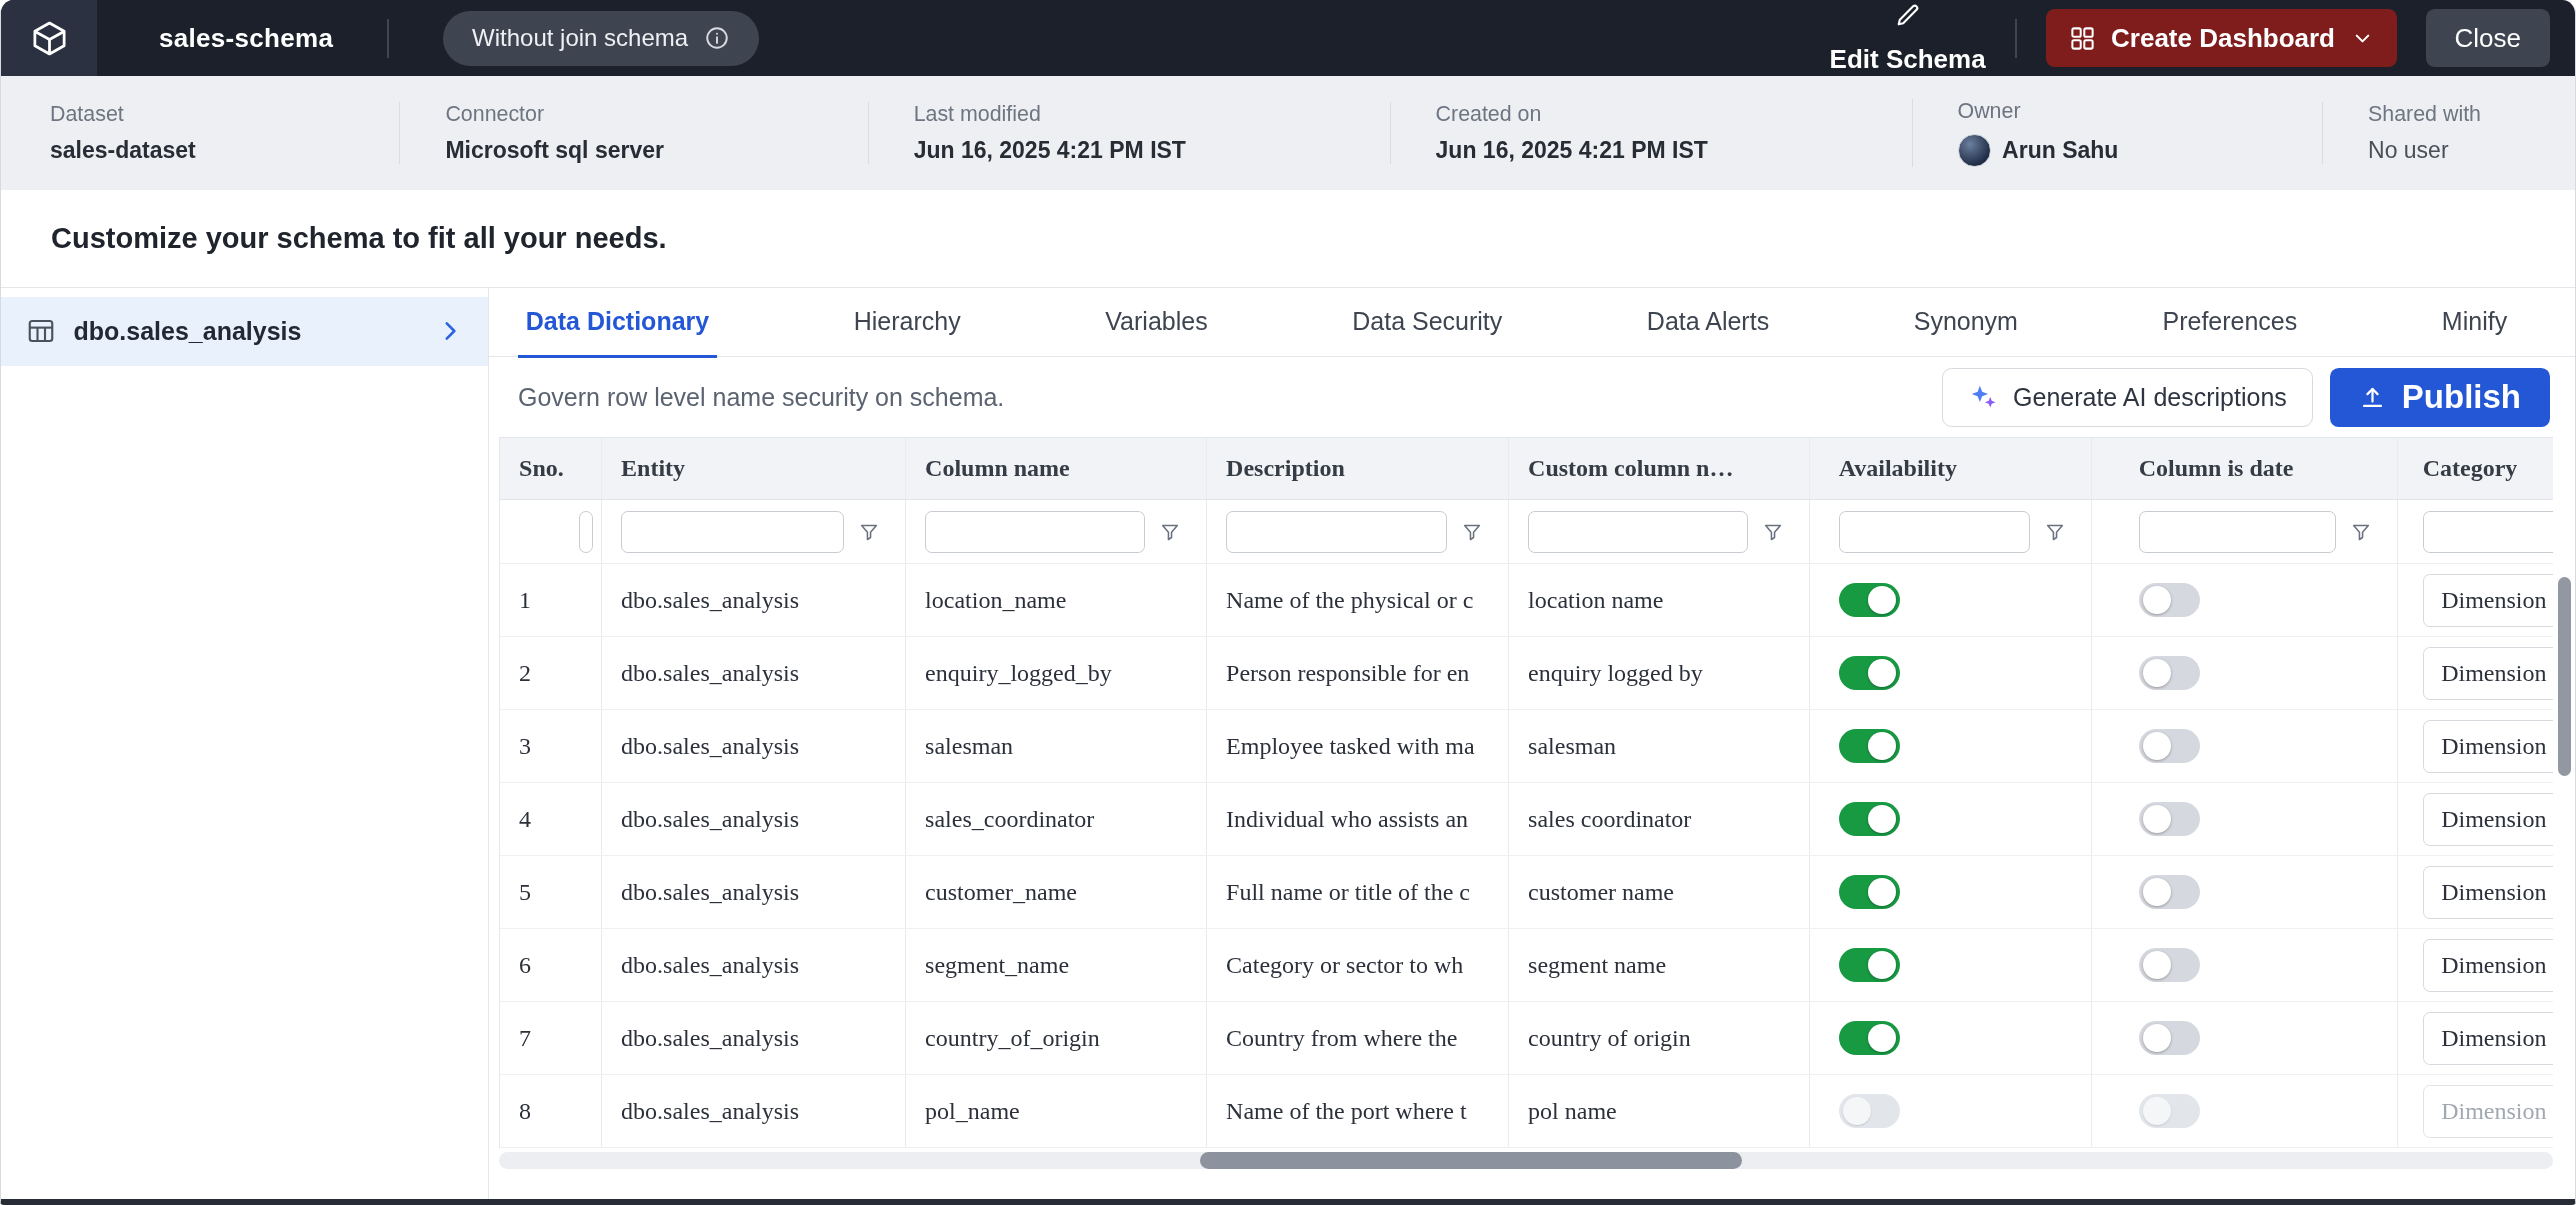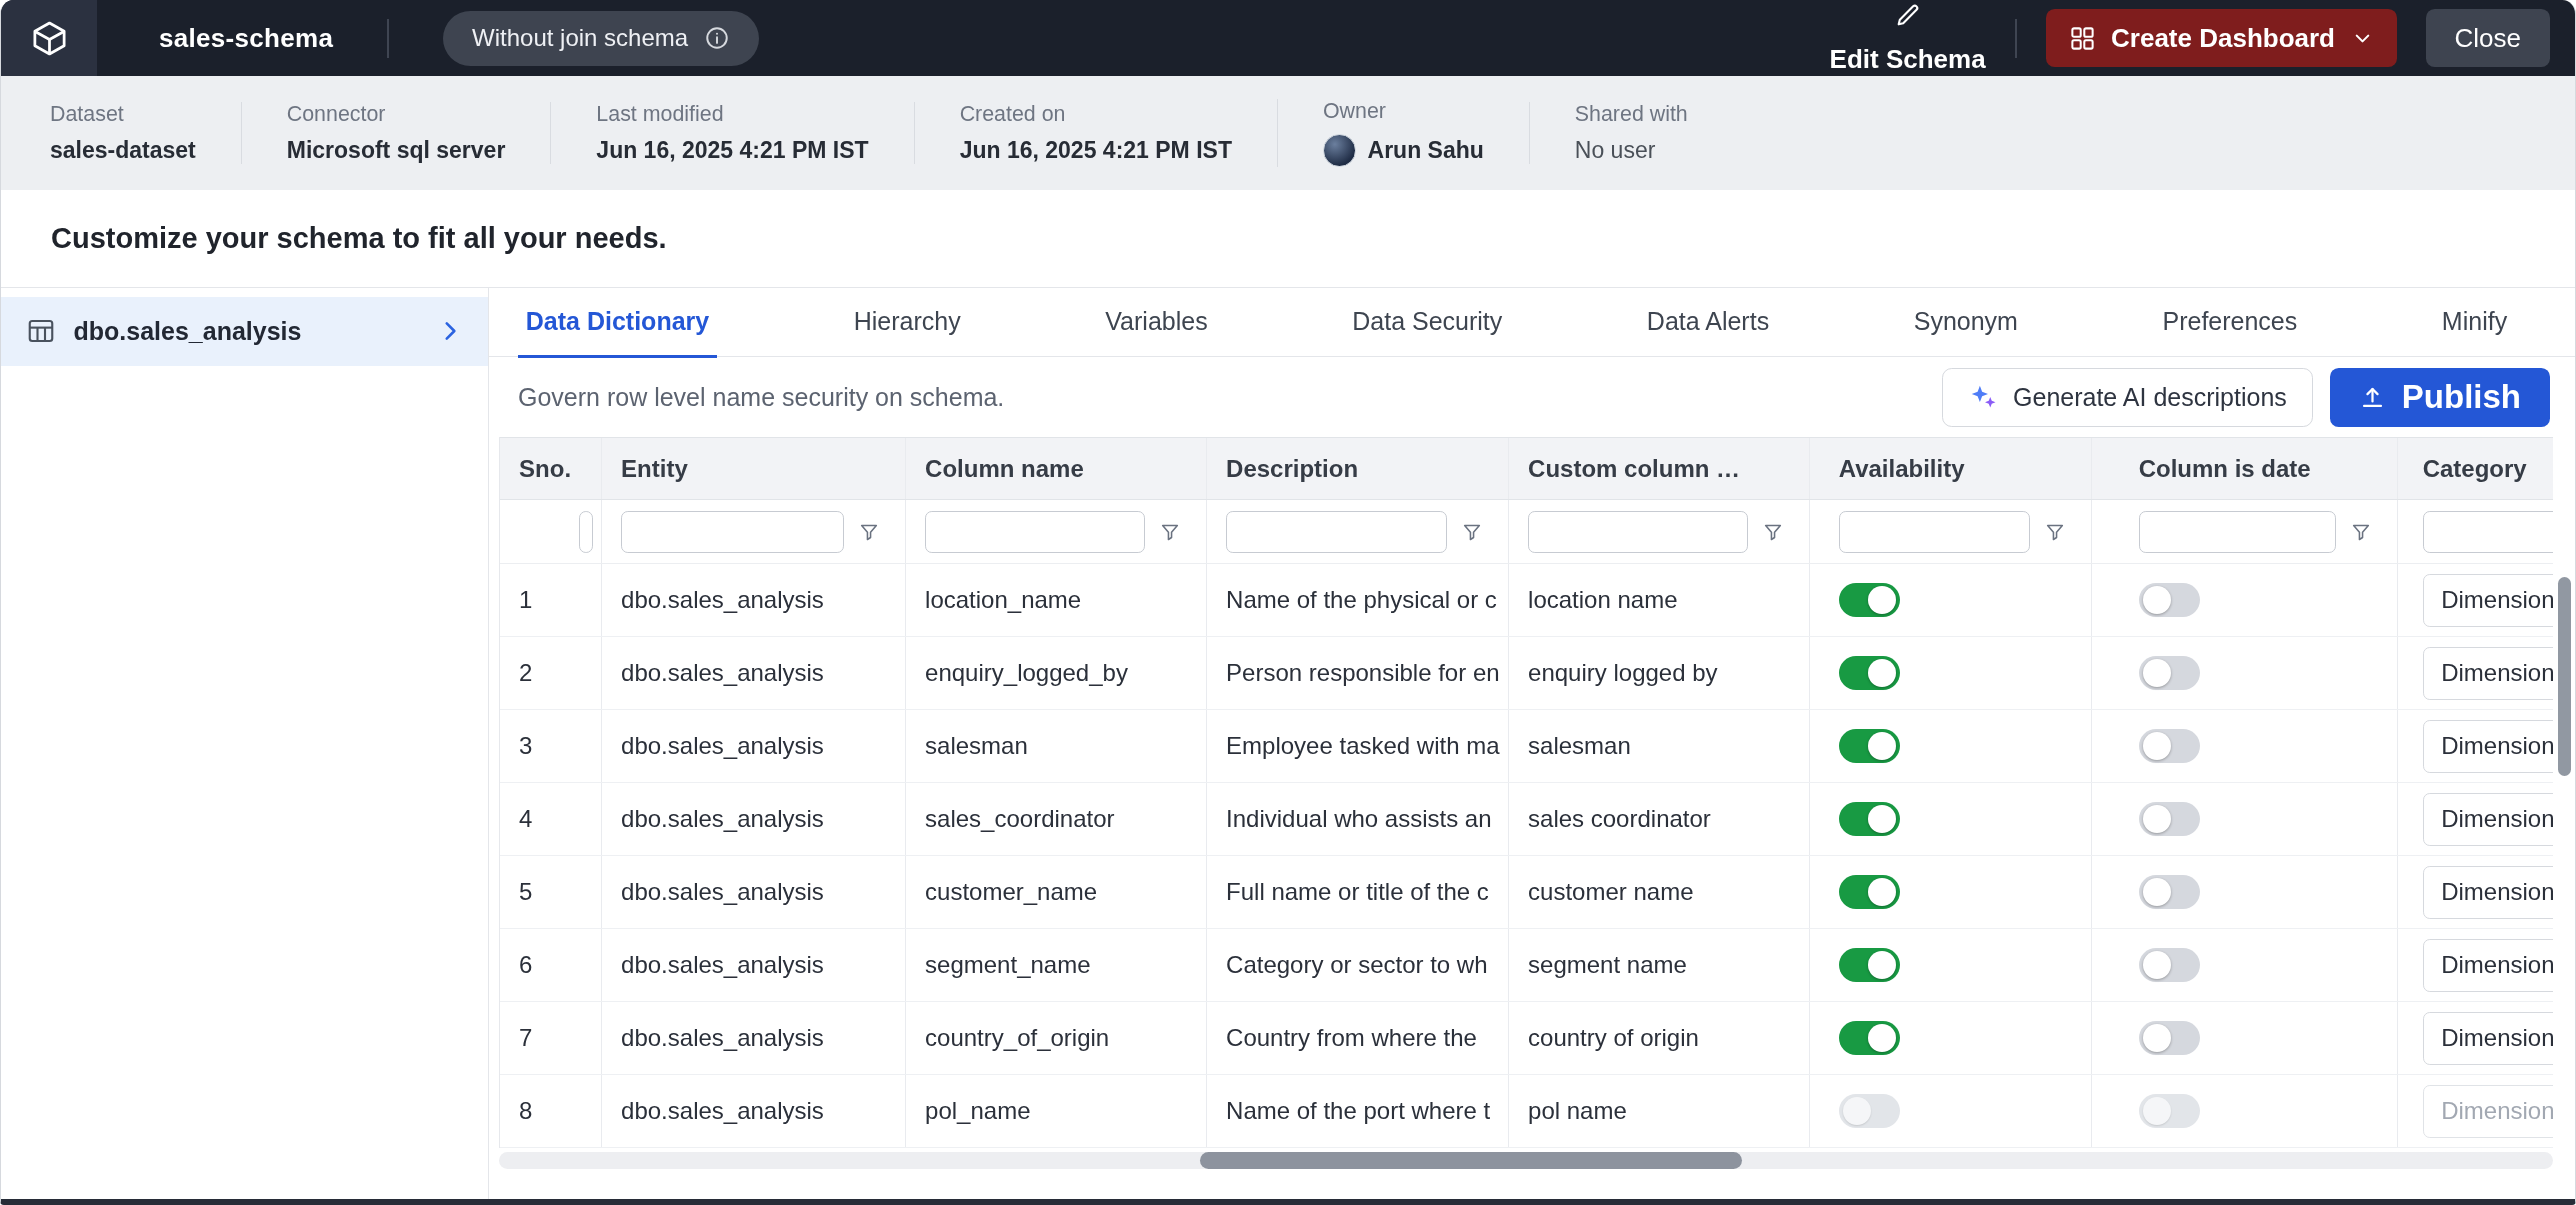--- a/index.html
+++ b/index.html
@@ -19,21 +19,21 @@
           display:inline-flex; align-items:center; gap:15.5px; padding:0 29px; font-family:inherit; cursor:pointer; }
   .top-right { margin-left:auto; display:flex; align-items:center; gap:29px; }
   .edit-btn { display:inline-flex; align-items:center; gap:15.5px; background:none; border:none; color:#fff;
               font-size:26px; font-weight:600; font-family:inherit; cursor:pointer;flex-direction:column; }
   .btn-create { height:58px; background:#7f1d1d; border:none; border-radius:8.7px; color:#fff; font-size:26px; font-weight:600;
                 display:inline-flex; align-items:center; gap:15.5px; padding:0 23px; font-family:inherit; cursor:pointer; }
   .btn-close { height:58px; background:#3e4450; border:none; border-radius:8.7px; color:#fff; font-size:26px; font-weight:500;
                padding:0 29px; font-family:inherit; cursor:pointer; }
 
   
-  .metabar { height:114px; flex:0 0 114px; background:#edeff2; display:flex; align-items:center; padding:0 49px; }
+  .metabar { height:114px; flex:0 0 114px; background:#edeff2; display:flex; align-items:center; padding:0 49px;justify-content:space-between; }
   .meta-item { display:flex; flex-direction:column; gap:9.7px; padding:0 45px; border-left:1.9px solid #d9dce1; }
   .meta-item:first-child { padding-left:0; border-left:none; }
   .meta-label { font-size:21.4px; color:#6e7582; }
   .meta-value { font-size:23px; font-weight:700; color:#272c35; display:flex; align-items:center; gap:11.6px; }
   .meta-value.muted { font-weight:400; color:#4a5058; }
   .avatar { width:33px; height:33px; border-radius:50%; flex:0 0 33px;
             background:radial-gradient(circle at 35% 30%, #6b7f9e, #1f2c45 72%); border:1.9px solid #ccd3dc; display:inline-block; }
 
   
   .headline { height:98px; flex:0 0 98px; background:#fff; border-bottom:1.9px solid #e4e6ea; display:flex; align-items:center; padding:0 50px; }
@@ -54,21 +54,21 @@
 
   .toolbar { height:80px; flex:0 0 80px; display:flex; align-items:center; padding:0 25px 0 29px; }
   .subtitle { font-size:25px; color:#5c6370; }
   .tool-actions { margin-left:auto; display:flex; gap:17.5px; align-items:center; }
   .btn-ai { height:59px; background:#fff; border:1.9px solid #d6d9de; border-radius:9.7px; font-size:25px; color:#2e3440;
             display:inline-flex; align-items:center; gap:15.5px; padding:0 25px; font-family:inherit; cursor:pointer; }
   .btn-publish { height:59px; background:#2457d6; border:none; border-radius:8.7px; color:#fff; font-size:33px; font-weight:600;
                  display:inline-flex; align-items:center; gap:15.5px; padding:0 29px; font-family:inherit; cursor:pointer; }
 
   
-  .table-area { flex:1; position:relative; padding-left:9.7px; min-height:0; }
+  .table-area { flex:1; position:relative; padding-left:9.7px; min-height:0;font-family:Liberation Serif, serif; }
   .table-clip { width:2054px; height:711px; overflow:hidden; }
   .tbl { width:2223px; border-left:1px solid #e6e8ec; }
   .trow { display:flex; }
   .cell { flex:0 0 auto; display:flex; align-items:center; overflow:hidden; white-space:nowrap;
           border-right:1px solid #e9ebef; padding:0 13.6px 0 19.4px; }
   .c0{width:102px;} .c1{width:304px;} .c2{width:301px;} .c3{width:302px;} .c4{width:301px;}
   .c5{width:282px; padding-left:29px;} .c6{width:306px; padding-left:47px;} .c7{width:320px; padding-left:25px;}
   .thead { height:63px; background:#f2f3f6; border-top:1px solid #e1e4e8; border-bottom:1px solid #e1e4e8; }
   .thead .cell { font-size:24px; font-weight:600; color:#363c46; }
   .hlabel { display:block; overflow:hidden; text-overflow:ellipsis; white-space:nowrap; }

